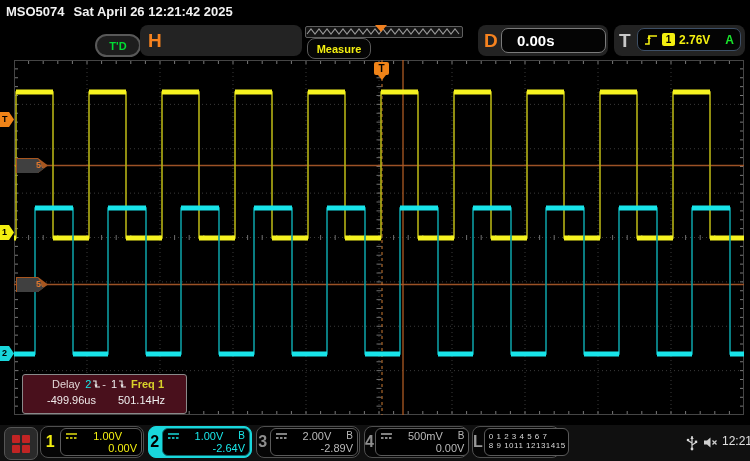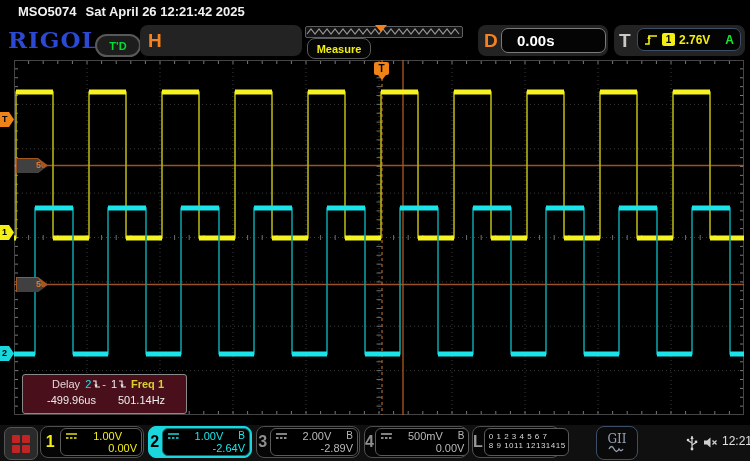--- a/index.html
+++ b/index.html
@@ -2,21 +2,21 @@
 <html><head>
 <meta charset="utf-8">
 <style>
   html,body{margin:0;padding:0;background:#000;}
   .screen{position:relative;width:750px;height:461px;background:#000;overflow:hidden;
           font-family:"Liberation Sans",sans-serif;-webkit-font-smoothing:antialiased;}
   .abs{position:absolute;}
 
   
   .statusbar{left:0;top:0;width:750px;height:22px;background:#000;color:#f2f2f2;
-             font-size:13px;font-weight:bold;display:flex;align-items:center;gap:9px;padding-left:18px;box-sizing:border-box;}
+             font-size:13px;font-weight:bold;display:flex;align-items:center;gap:9px;padding-left:6px;box-sizing:border-box;}
 
   
   .toolbar{left:0;top:22px;width:750px;height:38px;background:#000;}
   .logo{left:8px;top:4px;font-family:"DejaVu Serif",serif;font-weight:bold;font-size:23px;
         color:#2c49d4;letter-spacing:1px;}
   .trigd{left:95px;top:12px;width:42px;height:19px;background:#1d1d1d;border:2px solid #585858;
          border-radius:12px;color:#00dd33;font-size:11px;font-weight:bold;
          display:flex;align-items:center;justify-content:center;}
   .group{background:#232323;border-radius:8px;}
   .hgroup{left:140px;top:3px;width:162px;height:31px;}
@@ -103,21 +103,20 @@
 <body>
 
 <div class="screen">
 
   <div class="abs statusbar">
     <span>MSO5074</span>
     <span>Sat April 26 12:21:42 2025</span>
   </div>
 
   <div class="abs toolbar">
-    <div class="abs logo">RIGOL</div>
     <div class="abs trigd">T'D</div>
 
     <div class="abs group hgroup">
       <span class="abs biglabel orange" style="left:8px;top:0;">H</span>
     </div>
 
     <div class="abs zigwrap">
       <svg id="zigzag" width="154" height="8" style="display:block">
           <path d="M1,7 L5,2 L9,7 L13,2 L17,7 L21,2 L25,7 L29,2 L33,7 L37,2 L41,7 L45,2 L49,7 L53,2 L57,7 L61,2 L65,7 L69,2 L73,7 L77,2 L81,7 L85,2 L89,7 L93,2 L97,7 L101,2 L105,7 L109,2 L113,7 L117,2 L121,7 L125,2 L129,7 L133,2 L137,7 L141,2 L145,7 L149,2 L153,7" fill="none" stroke="#9a9a9a" stroke-width="1.1"></path>
         </svg>
@@ -590,26 +589,20 @@
     </div>
 
     <div class="abs lbox">
       <div class="chnum">L</div>
       <div class="ldigits">
         <div>0 1 2 3 4 5 6 7</div>
         <div>8 9 1011 12131415</div>
       </div>
     </div>
 
-    <div class="abs gbox g2">
-      <span>GII</span>
-      <svg width="18" height="8" viewBox="0 0 18 8">
-        <path d="M1,4 Q3.5,-1 6,4 T11,4 Q13,7.5 15,4" fill="none" stroke="#97a0b4" stroke-width="1.3"></path>
-      </svg>
-    </div>
 
     <svg class="abs" style="left:686px;top:9px;" width="12" height="17" viewBox="0 0 12 17">
       <line x1="6" y1="2" x2="6" y2="14" stroke="#d8d8d8" stroke-width="1.2"></line>
       <path d="M6,2 L4.3,5 L7.7,5 Z" fill="#d8d8d8"></path>
       <path d="M6,9 L2,6.5" stroke="#d8d8d8" stroke-width="1.2" fill="none"></path>
         <circle cx="2" cy="6" r="1.3" fill="#d8d8d8"></circle>
       <path d="M6,11 L10,8.5" stroke="#d8d8d8" stroke-width="1.2" fill="none"></path>
         <rect x="8.8" y="6.6" width="2.4" height="2.4" fill="#d8d8d8"></rect>
       <circle cx="6" cy="15" r="1.4" fill="#d8d8d8"></circle>
     </svg>

